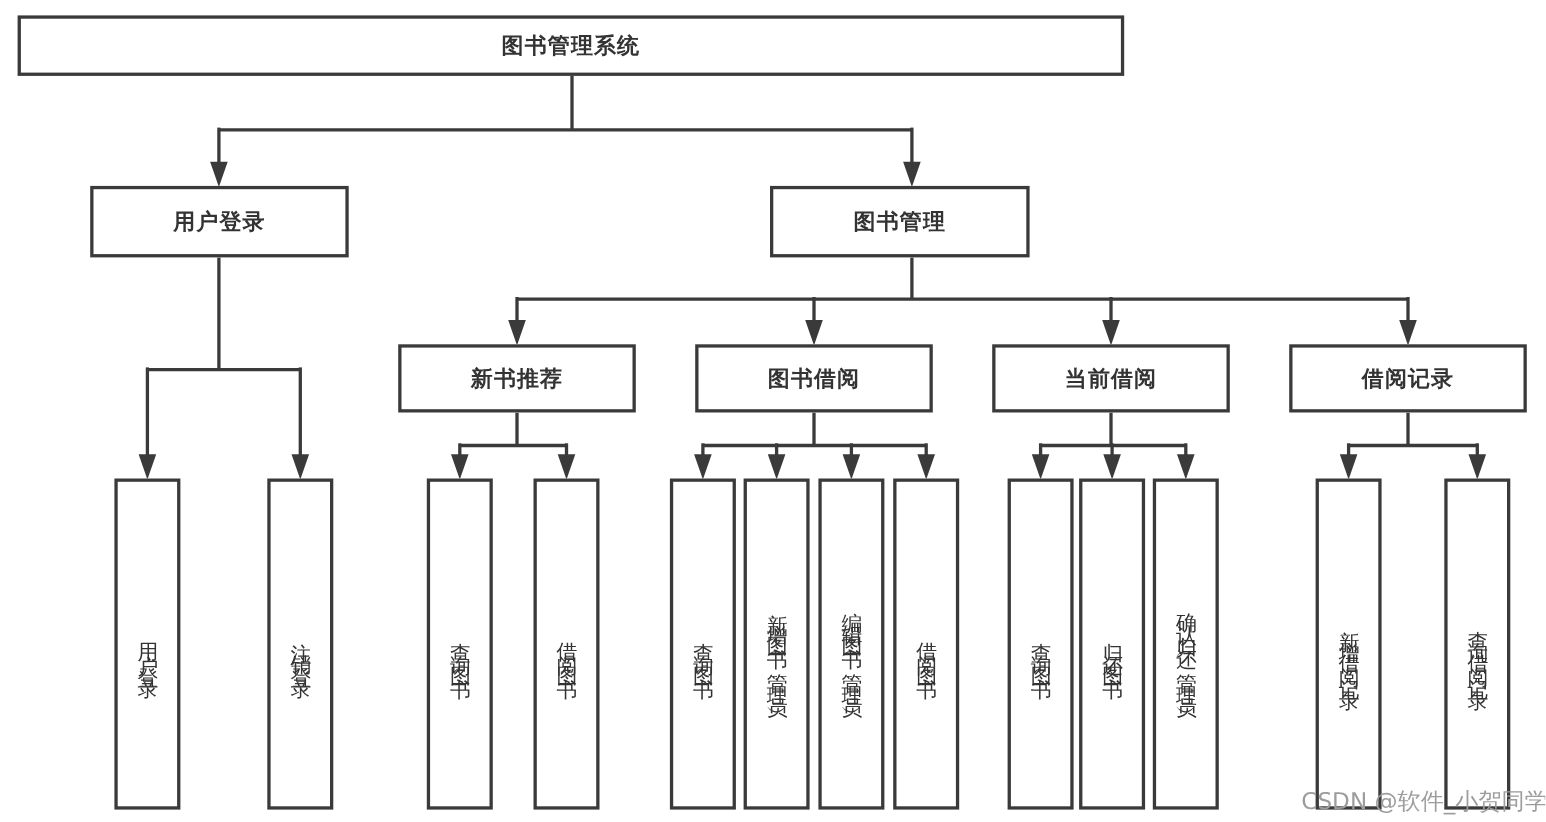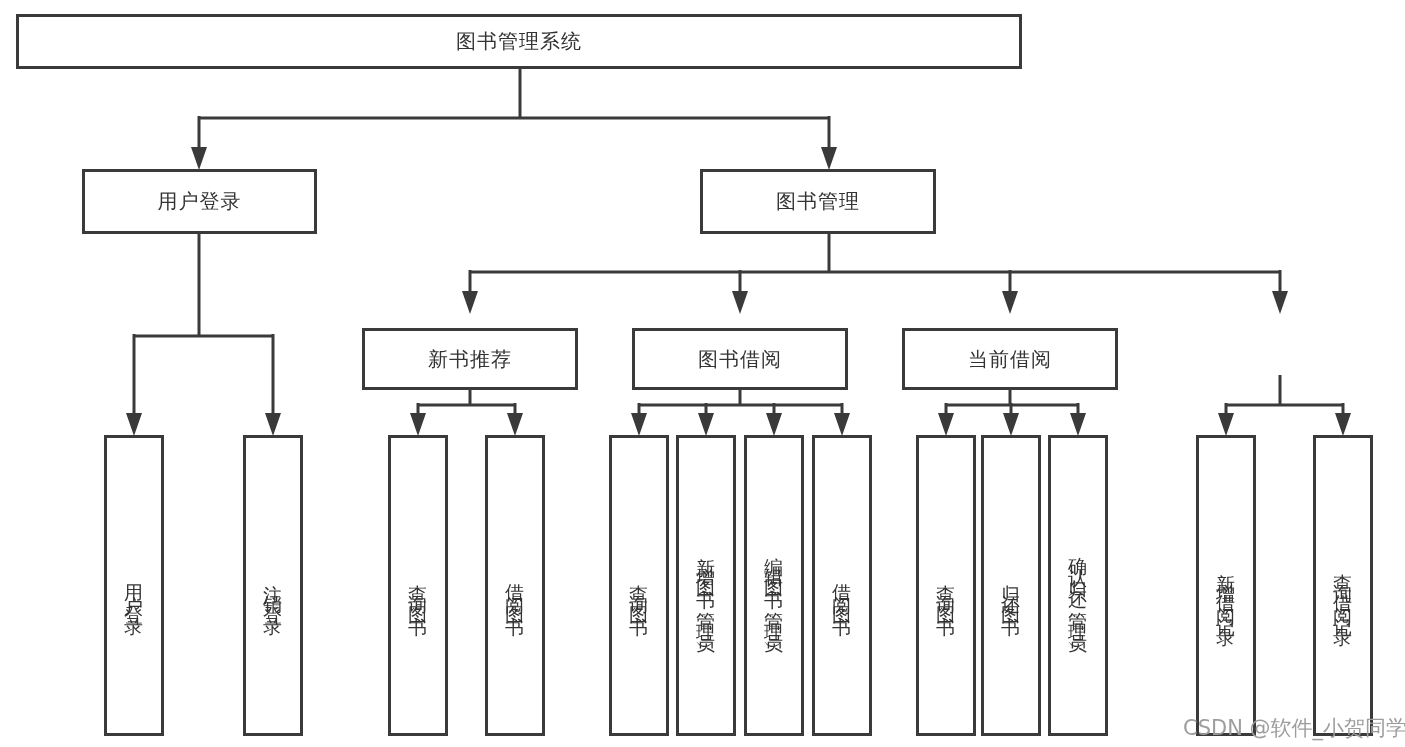--- a/index.html
+++ b/index.html
@@ -28,25 +28,26 @@
     box-sizing: border-box;
     border: 3px solid #3a3a3a;
     background: #ffffff;
     display: flex;
     align-items: center;
     justify-content: center;
     color: #333333;
     font-size: 20px;
     letter-spacing: 1px;
     text-align: center;
+    font-weight: bold;
   }
   .node.root    { left: 16px;  top: 14px;  width: 1006px; height: 55px; }
   .node.lvl2-a  { left: 82px;  top: 169px; width: 235px;  height: 65px; }
   .node.lvl2-b  { left: 700px; top: 169px; width: 236px;  height: 65px; }
-  .node.lvl3    { top: 328px; width: 216px; height: 62px; }
+  .node.lvl3    { top: 313px; width: 216px; height: 62px; }
   .node.lvl3-1  { left: 362px; }
   .node.lvl3-2  { left: 632px; text-align: center; }
   .node.lvl3-3  { left: 902px; }
   .node.lvl3-4  { left: 1172px; }
   .leaf {
     position: absolute;
     box-sizing: border-box;
     border: 3px solid #3a3a3a;
     background: #ffffff;
     top: 435px;
@@ -170,20 +171,23 @@
 
   <div class="node lvl3 lvl3-1">
     <span>新书推荐</span>
   </div>
   <div class="node lvl3 lvl3-2">
     <span>图书借阅</span>
   </div>
   <div class="node lvl3 lvl3-3">
     <span>当前借阅</span>
   </div>
+  <div class="node lvl3 lvl3-4">
+    <span>借阅记录</span>
+  </div>
 
   <div class="leaf x1">用户登录</div>
   <div class="leaf x2">注销登录</div>
 
   <div class="leaf x3">查询图书</div>
   <div class="leaf x4">借阅图书</div>
 
   <div class="leaf x5">查询图书</div>
   <div class="leaf x6">新增图书（管理员）</div>
   <div class="leaf x7">编辑图书（管理员）</div>

